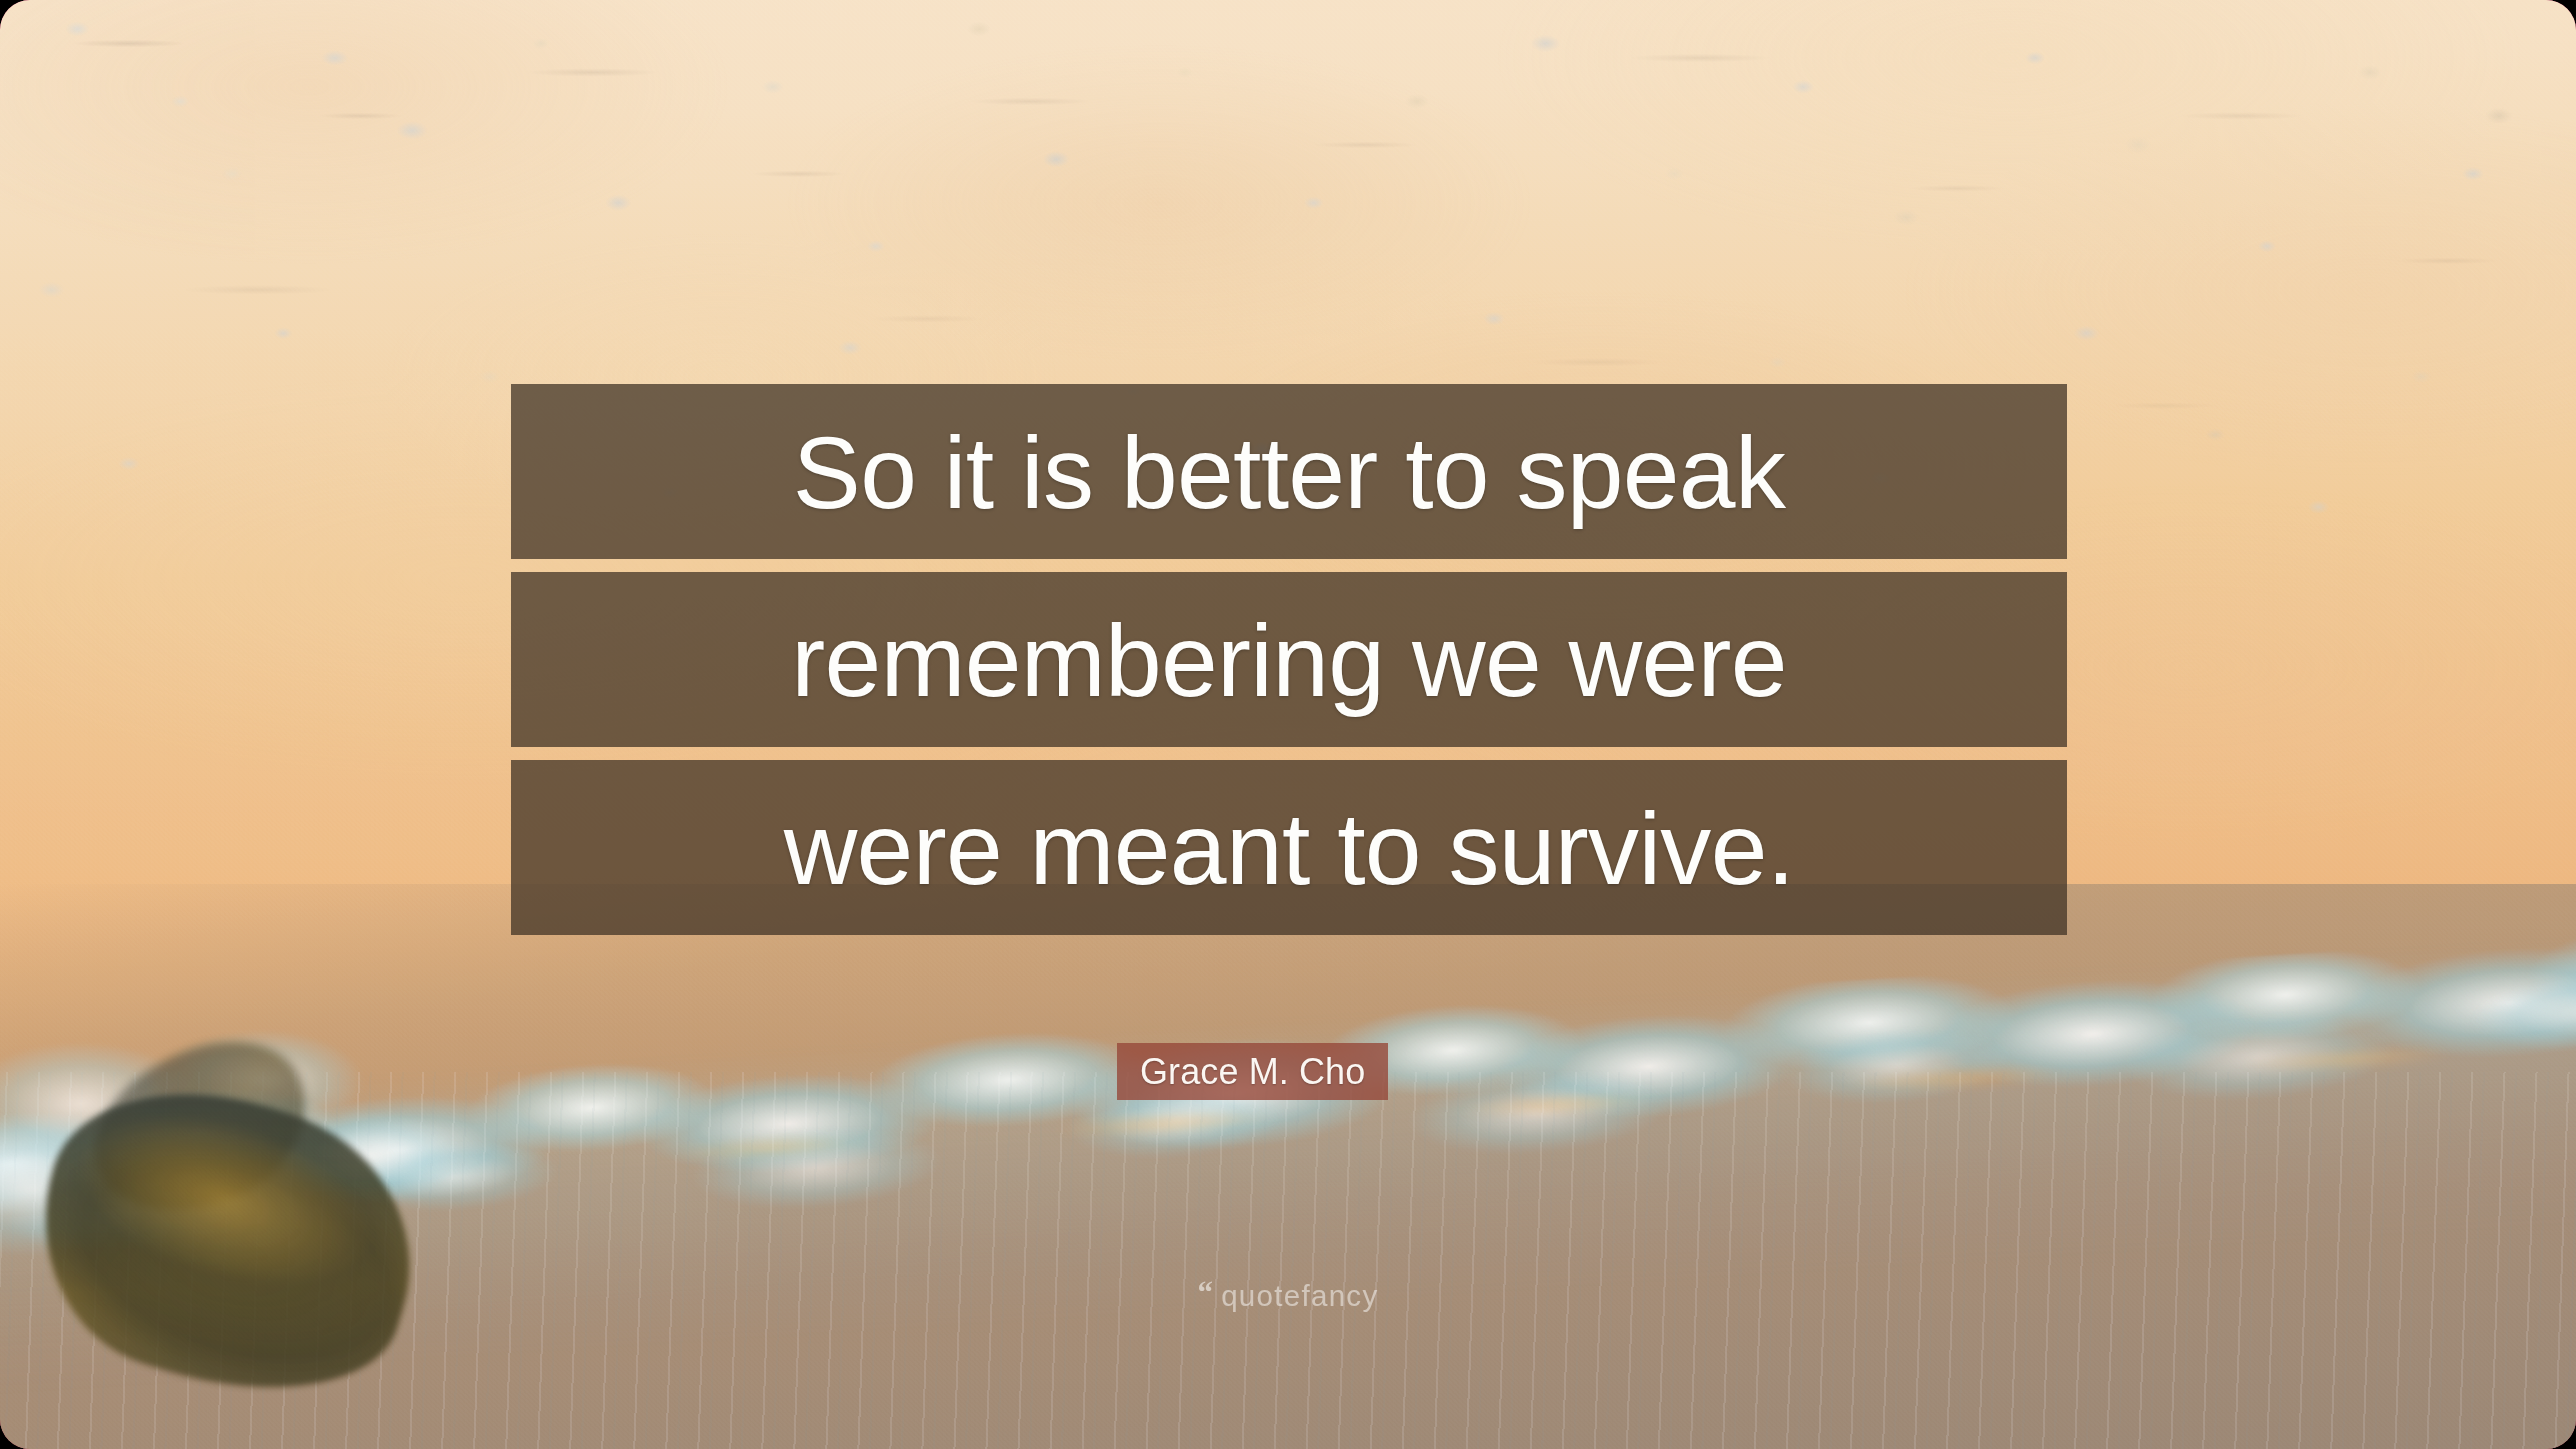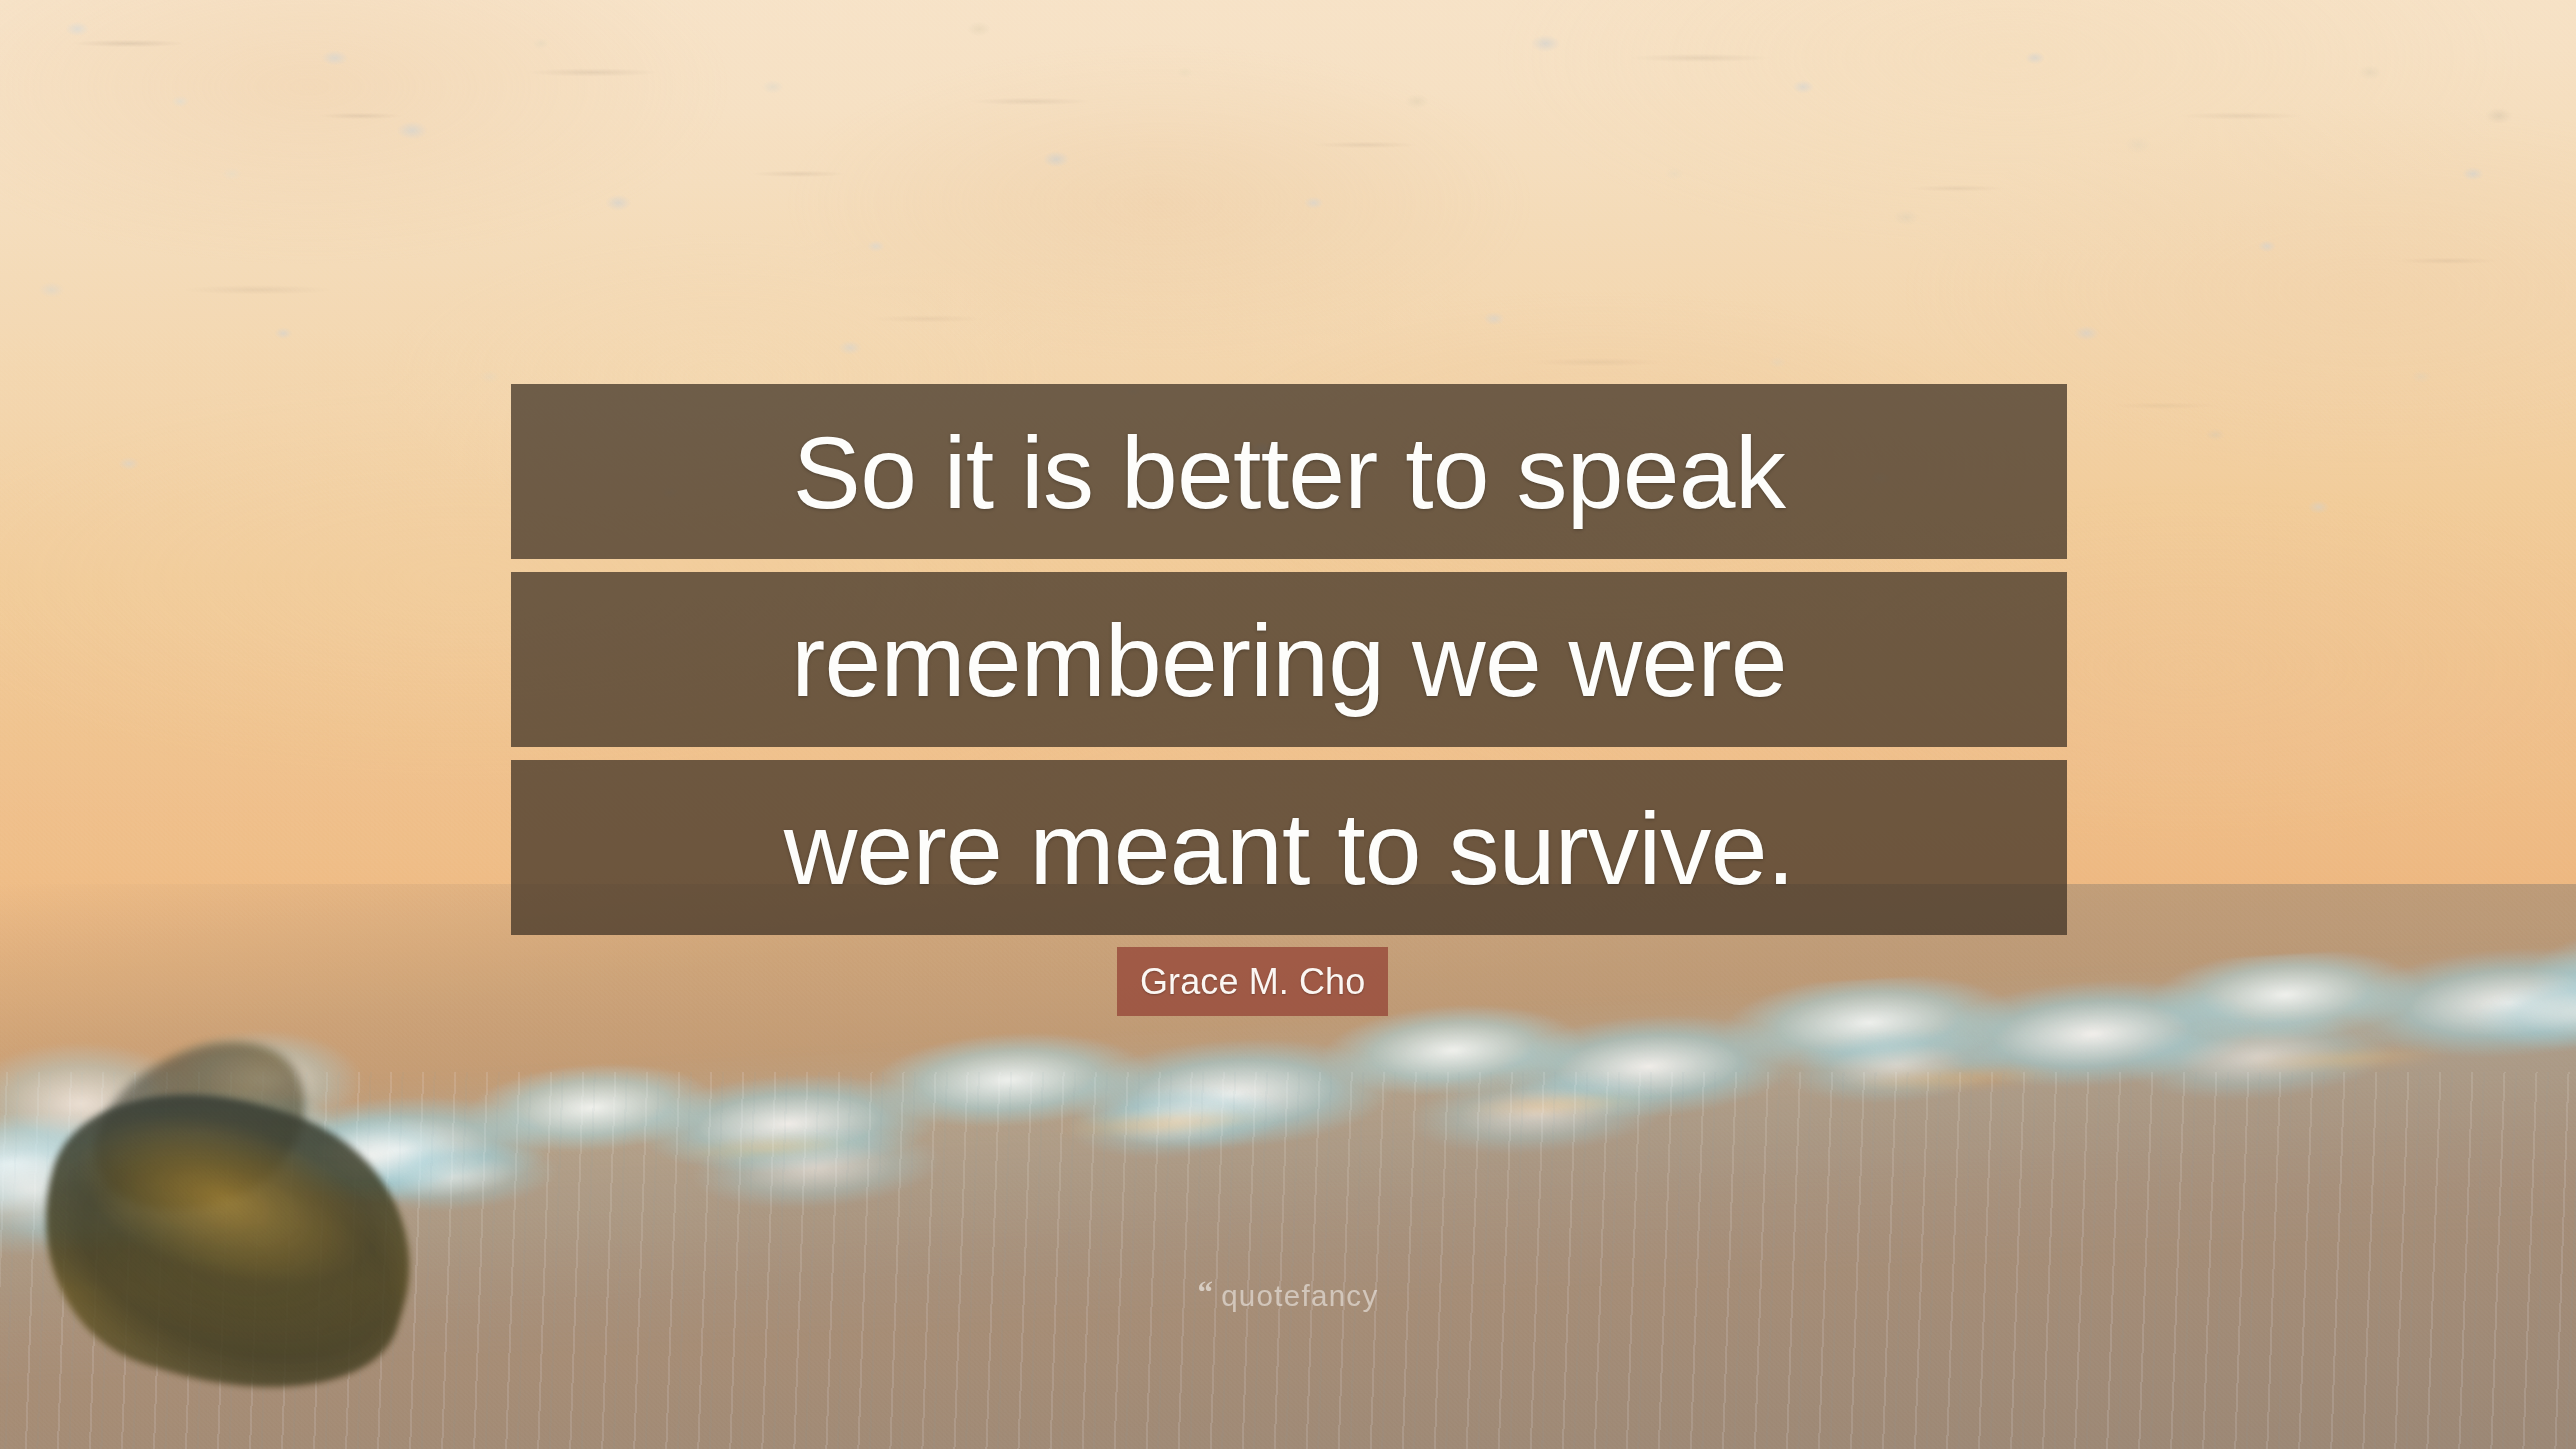--- a/index.html
+++ b/index.html
@@ -9,20 +9,21 @@
     background: #000;
   }
   #poster {
     position: relative;
     width: 2576px;
     height: 1449px;
     overflow: hidden;
     font-family: "Liberation Sans", sans-serif;
     background: #be185d;
     user-select: none;
+    border-radius: 30px;
   }
 
   
   .bg-layer { position: absolute; inset: 0; }
 
   
   .bg-sand {
     background:
       linear-gradient(178deg,
         #f7e2c6 0%,
@@ -312,22 +313,22 @@
     justify-content: center;
     text-shadow: 0 1.3px 3.4px rgba(0,0,0,.28);
     white-space: nowrap;
   }
   .quote-line + .quote-line { margin-top: 13px; }
 
   
   .author-badge {
     position: absolute;
     left: 1117px;
-    top: 947px;
-    height: 69px;
+    top: 1043px;
+    height: 57px;
     padding: 0 23px;
     display: flex;
     align-items: center;
     justify-content: flex-start;
     background: rgba(150,72,58,.80);
     color: #fbf6f2;
     font-size: 36px;
     line-height: 1;
     letter-spacing: 0.1px;
     white-space: nowrap;

